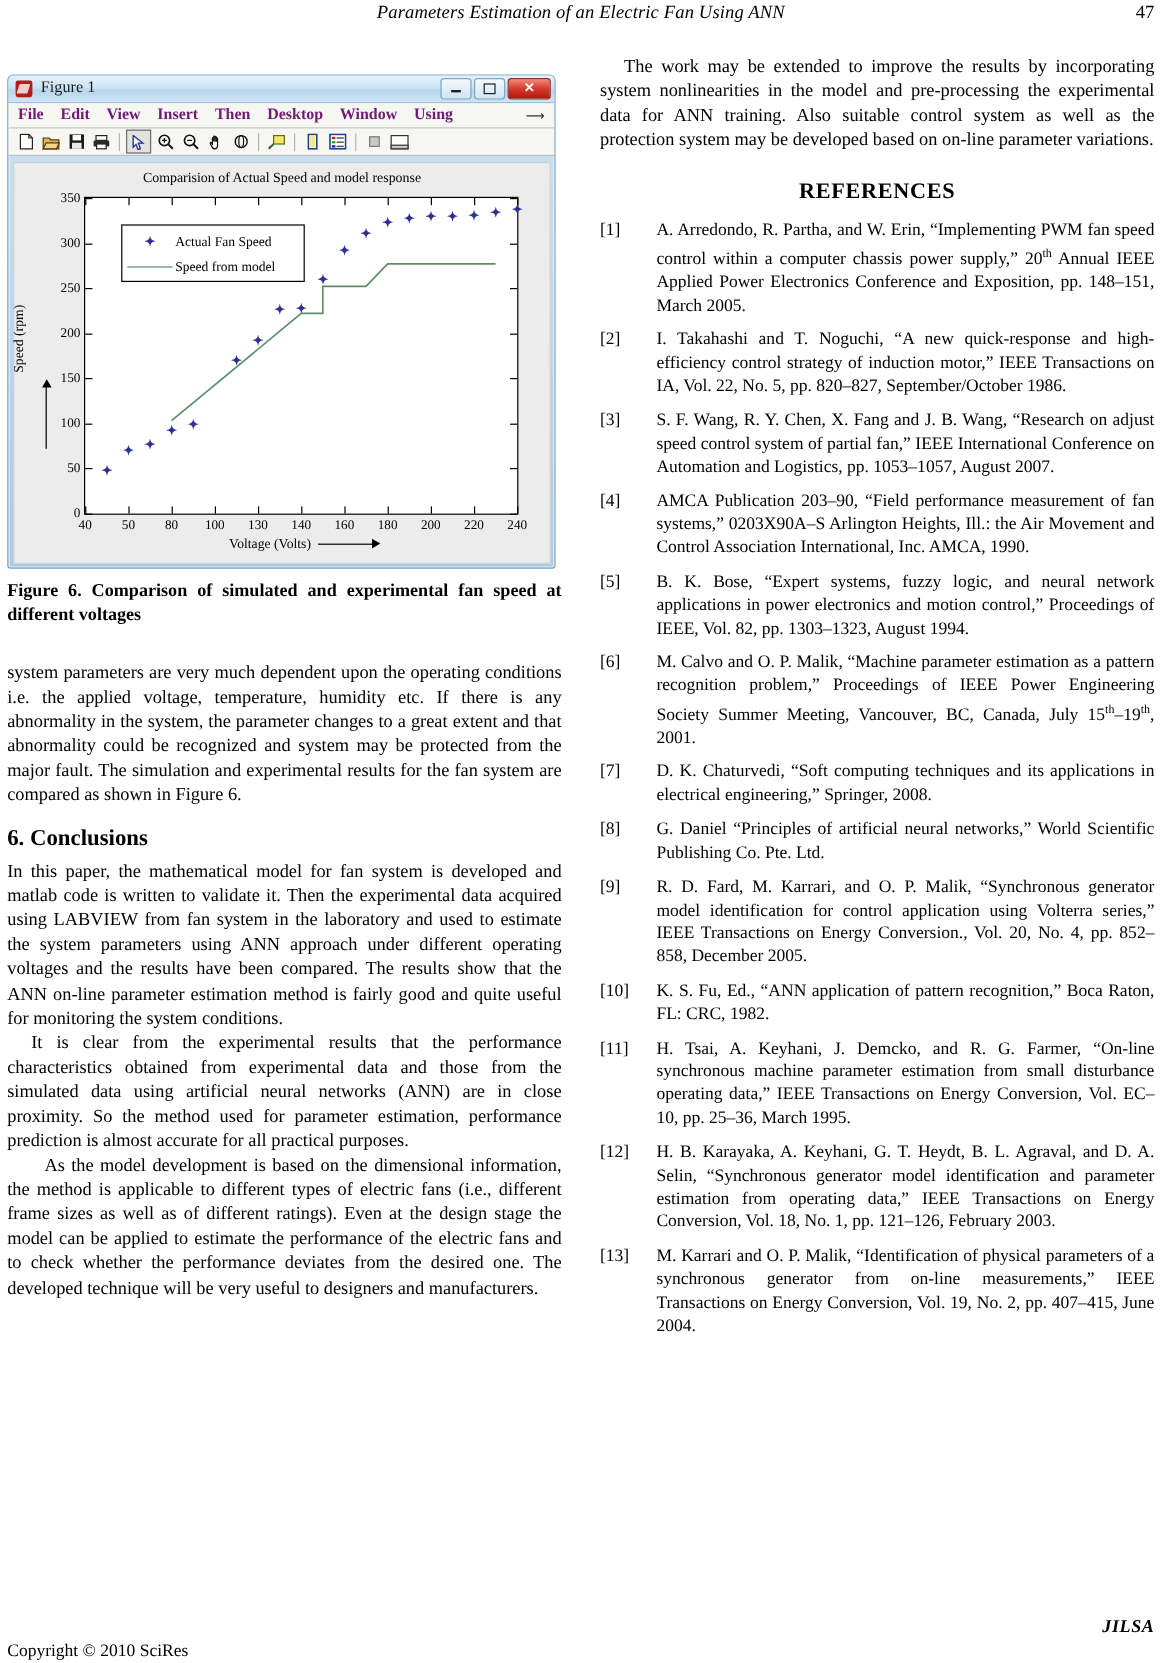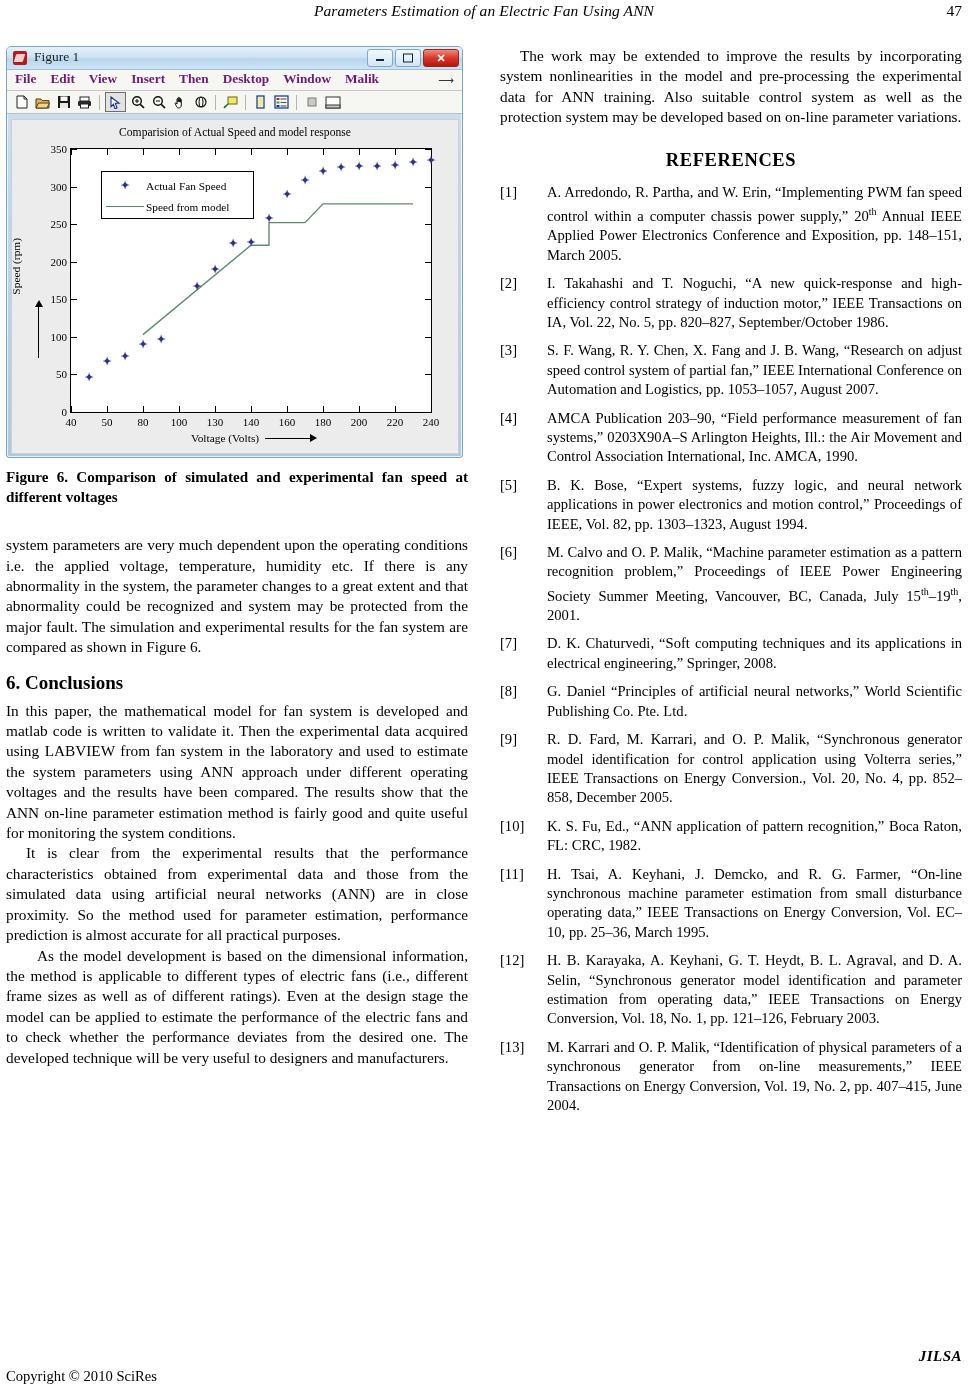--- a/index.html
+++ b/index.html
@@ -67,20 +67,21 @@
   }
   .matlab-window{
     position:relative;
     width:455px;
     height:410px;
     background:linear-gradient(180deg,#cfe3f2 0%, #bdd9ef 40%, #a9cbe6 100%);
     border:1px solid #7aa6c4;
     border-radius:5px 5px 3px 3px;
     box-shadow:0 0 0 1px #e8f2fa inset;
     overflow:hidden;
+    margin-top:16px;
   }
   .titlebar{
     position:relative;
     height:22px;
     background:linear-gradient(180deg,#e6f1fa 0%, #cde3f4 45%, #b7d5ec 55%, #cfe4f5 100%);
     border-bottom:1px solid #9dc0d8;
   }
   .title-icon{
     position:absolute;left:6px;top:4px;
     width:14px;height:14px;
@@ -396,21 +397,21 @@
 
         <div class="menubar">
           <span class="menus">
             <span>File</span>
             <span>Edit</span>
             <span>View</span>
             <span>Insert</span>
             <span>Then</span>
             <span>Desktop</span>
             <span>Window</span>
-            <span>Malik</span>
+            <span>Using</span>
           </span>
           <span class="dock">⟶</span>
         </div>
 
         <div class="toolbar">
           <span class="tb">
             <svg width="14" height="14" viewBox="0 0 14 14">
                 <path d="M2 1h7l3 3v9H2z" fill="#fff" stroke="#222" stroke-width="1"></path>
                 <path d="M9 1v3h3" fill="none" stroke="#222" stroke-width="1"></path>
               </svg>

